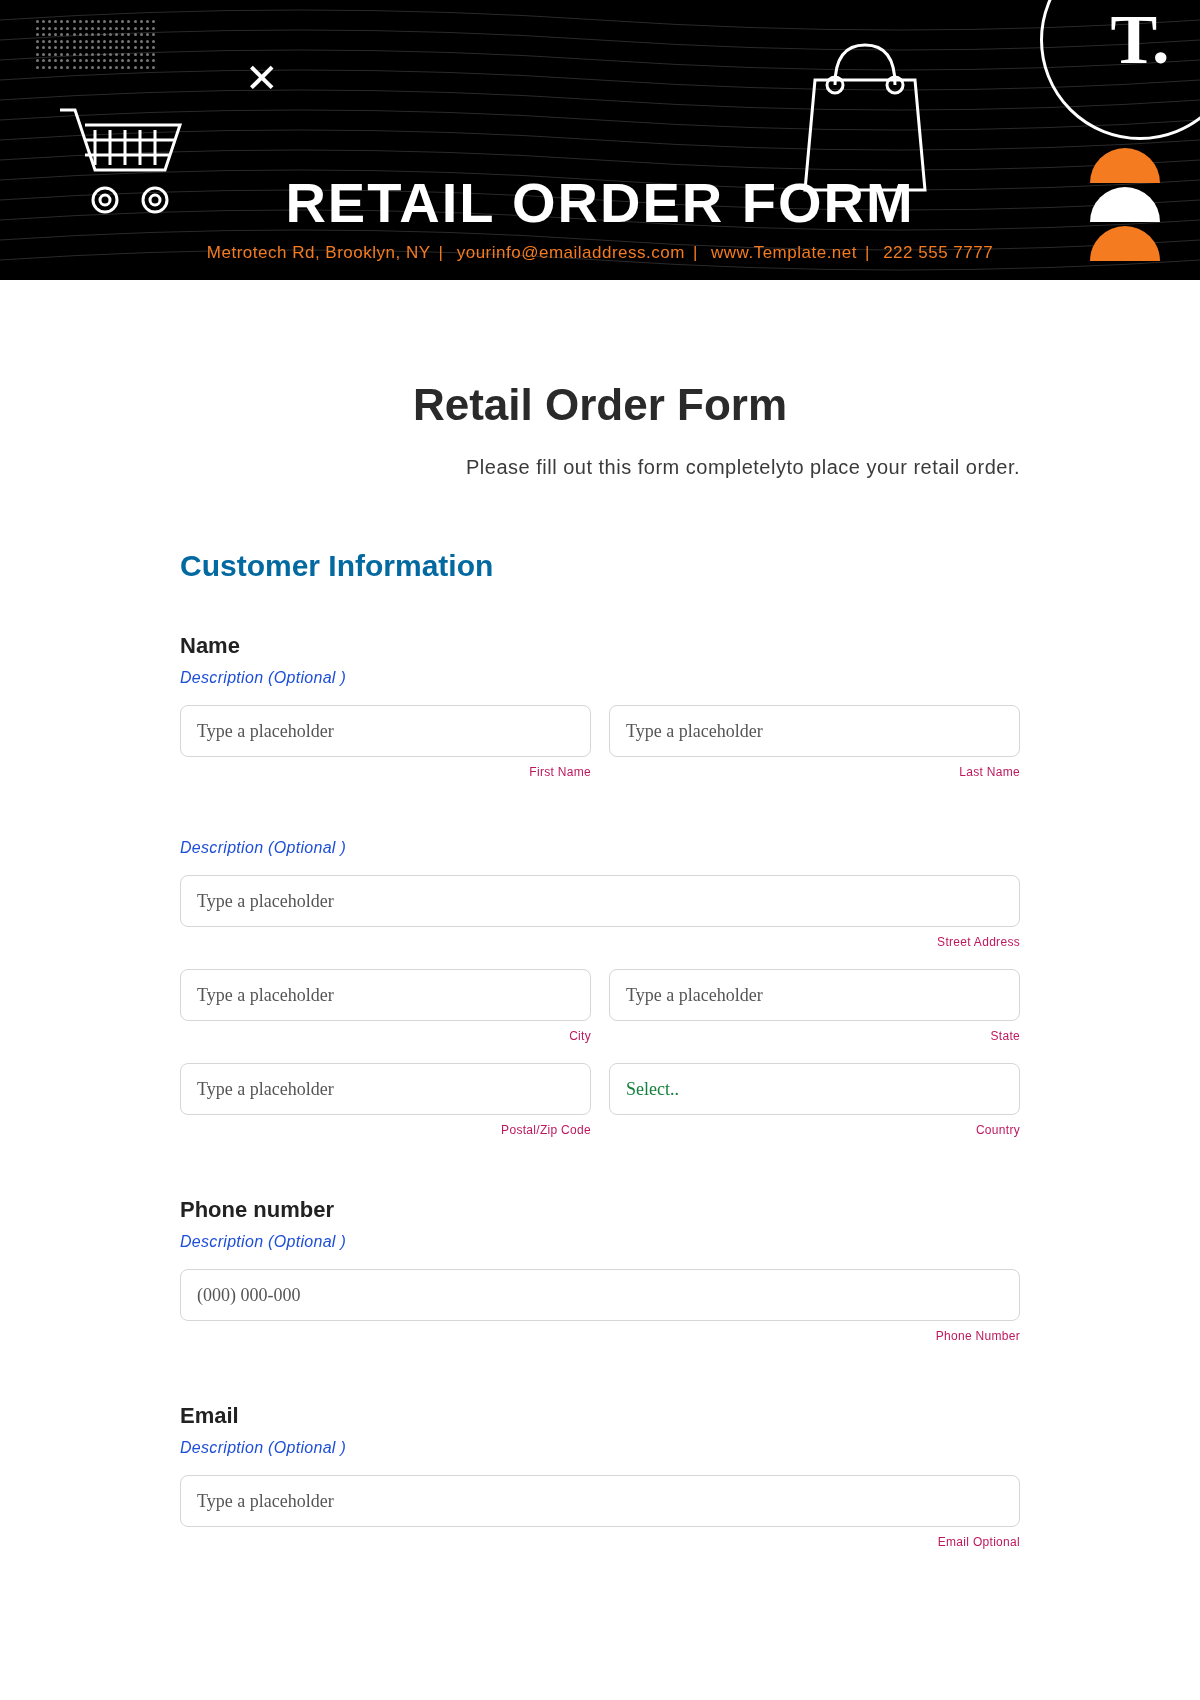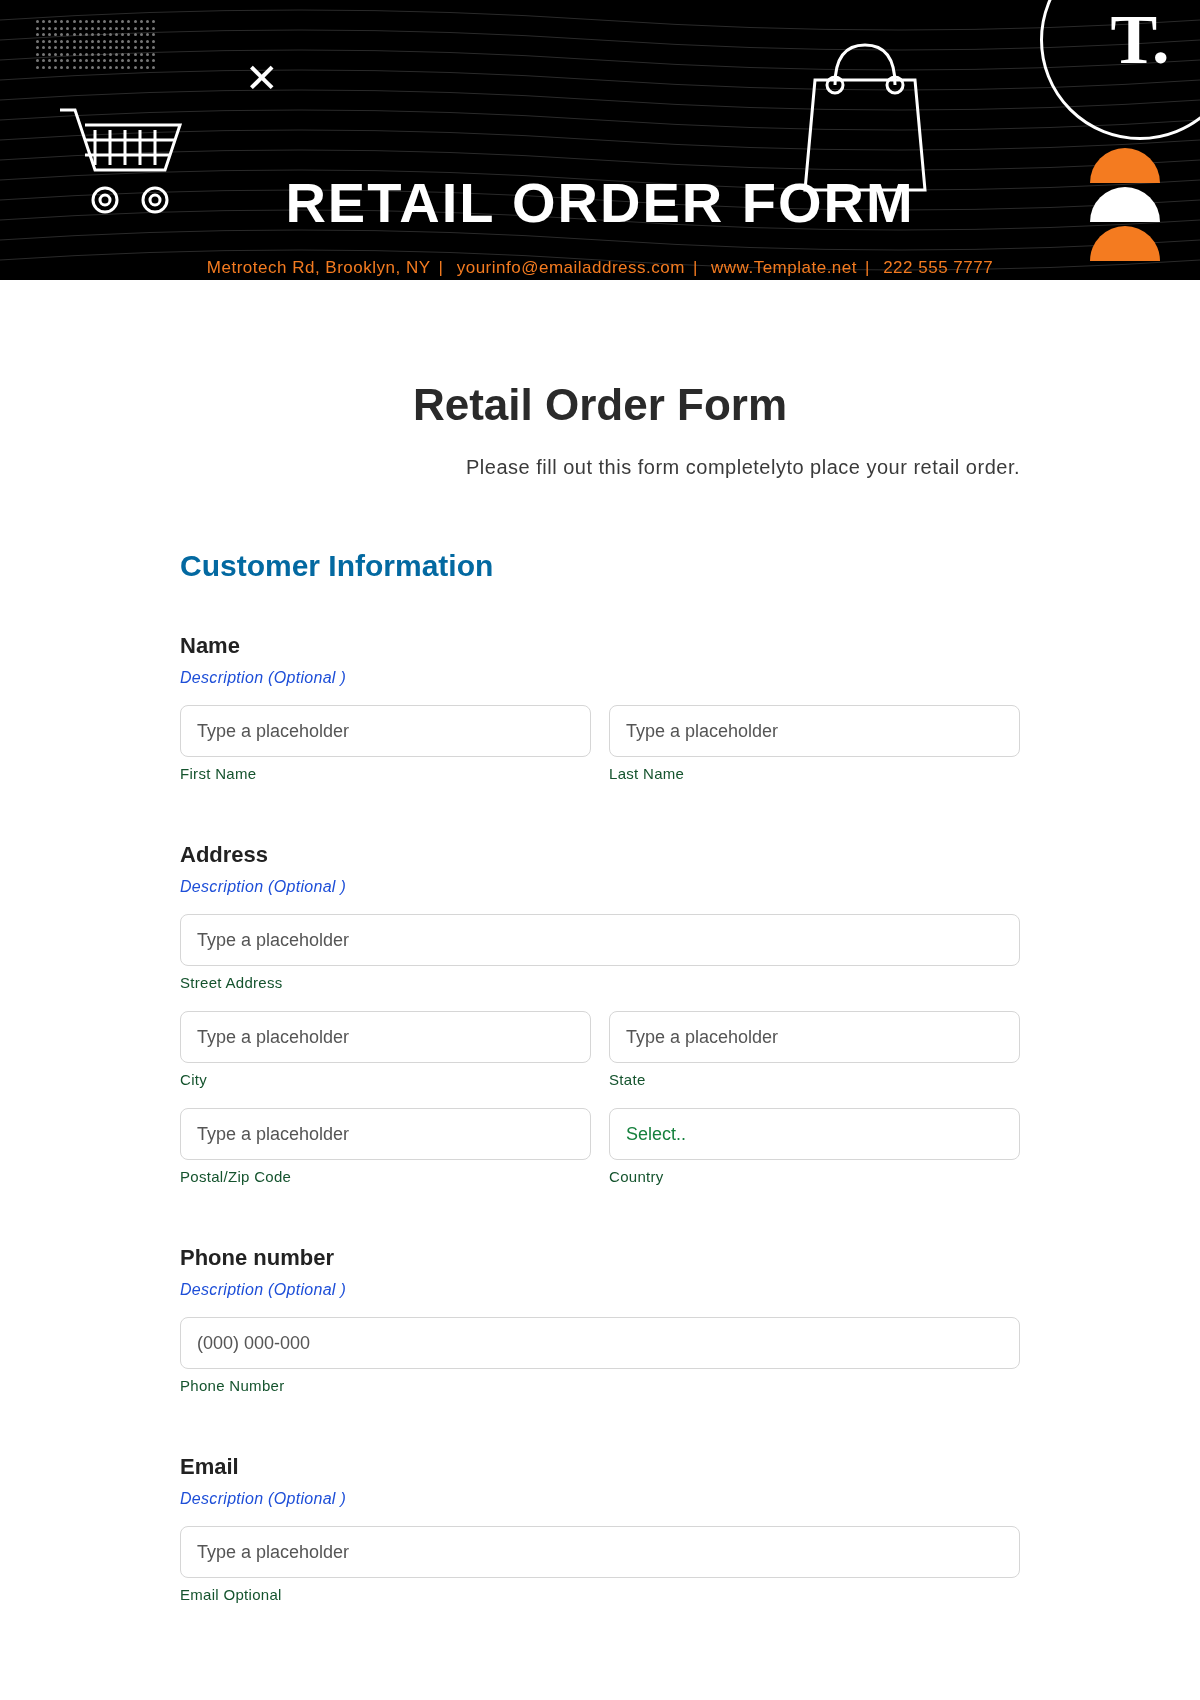--- a/index.html
+++ b/index.html
@@ -33,44 +33,44 @@
     font-size:70px; font-weight:900; color:#fff; font-family:Georgia,serif;
   }
   .orange-shapes { position:absolute; bottom:15px; right:40px; }
   .orange-shapes .hc { width:70px; height:35px; background:#f47b20; border-radius:70px 70px 0 0; margin-bottom:4px;}
   .orange-shapes .hc.white { background:#fff; }
   .banner-title {
     position:absolute; top:170px; left:0; width:100%; text-align:center;
     font-size:56px; font-weight:800; letter-spacing:2px;
   }
   .banner-sub {
-    position:absolute; top:258px; left:0; width:100%; text-align:center;
+    position:absolute; top:243px; left:0; width:100%; text-align:center;
     font-size:17px; color:#f47b20; letter-spacing:0.5px;
   }
   .banner-sub span { color:#f47b20; }
   .banner-sub .sep { margin:0 8px; color:#f47b20; }
 
   .content { max-width: 960px; margin: 0 auto; padding: 100px 60px 40px; }
   .page-title { text-align:center; font-size:44px; font-weight:700; color:#2a2a2a; margin-bottom:26px;}
   .page-intro { text-align:right; font-size:20px; color:#3a3a3a; letter-spacing:0.5px; margin-bottom:70px;}
   .section-head { font-size:30px; font-weight:700; color:#0369a1; margin-bottom:50px;}
   .field-group { margin-bottom:60px; }
   .field-label { font-size:22px; font-weight:700; color:#222; margin-bottom:10px;}
   .field-desc { font-size:16px; font-style:italic; color:#1d4ed8; margin-bottom:18px; letter-spacing:0.3px;}
   .row { display:flex; gap:18px; margin-bottom:20px;}
   .col { flex:1; display:flex; flex-direction:column;}
   .col.full { flex-basis:100%; }
   input.tf, .sel {
     width:100%; height:52px; border:1px solid #d6d6d6; border-radius:8px;
     padding:0 16px; font-size:18px; color:#333; background:#fff; outline:none;
-    font-family: Liberation Sans, sans-serif;
+    font-family: Liberation Serif, serif;
   }
   input.tf::placeholder { color:#555; }
   .sel { color:#15803d; display:flex; align-items:center; position:relative; cursor:pointer;}
-  .sublabel { font-size:15px; color:#14532d; margin-top:8px; letter-spacing:0.3px;}
+  .sublabel { font-size:12px; color:#be185d; margin-top:8px; letter-spacing:0.3px;text-align:right;}
 </style>
 </head>
 <body>
 
 <div class="banner">
   <svg class="waves" viewBox="0 0 1200 280" preserveAspectRatio="none">
     <g stroke="#2a2a2a" stroke-width="1" fill="none">
       <path d="M0 20 Q300 0 600 20 T1200 20"></path>
         <path d="M0 40 Q300 20 600 40 T1200 40"></path>
       <path d="M0 60 Q300 40 600 60 T1200 60"></path>
@@ -296,21 +296,20 @@
         <div class="sublabel">First Name</div>
       </div>
       <div class="col">
         <input class="tf" placeholder="Type a placeholder" style="">
         <div class="sublabel">Last Name</div>
       </div>
     </div>
   </div>
 
   <div class="field-group">
-    <div class="field-label">Address</div>
     <div class="field-desc">Description (Optional )</div>
     <div class="row">
       <div class="col full">
         <input class="tf" placeholder="Type a placeholder" style="">
         <div class="sublabel">Street Address</div>
       </div>
     </div>
     <div class="row">
       <div class="col">
         <input class="tf" placeholder="Type a placeholder" style="">

